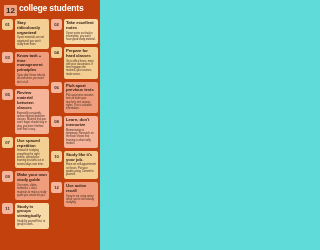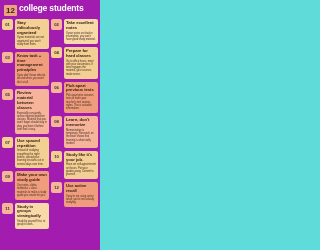--- a/index.html
+++ b/index.html
@@ -2,21 +2,21 @@
 <html><head>
 <meta charset="utf-8">
 <style>
   * { margin:0; padding:0; box-sizing:border-box; }
   html,body { width:100px; height:250px; }
   body {
     font-family:"Liberation Sans", sans-serif;
     background:#5fdbd9;
     overflow:hidden;
   }
-  .poster { width:100px; height:250px; position:relative; background:#a21caf; }
+  .poster { width:100px; height:250px; position:relative; background:#c2410c; }
 
   
   .header { padding:4px 4px 3px 4px; }
   .title-line { display:flex; align-items:flex-start; gap:2px; }
   .count-badge {
     background:#f0a07c;
     color:#2b2b2b;
     font-weight:bold;
     font-size:8px;
     line-height:9px;

